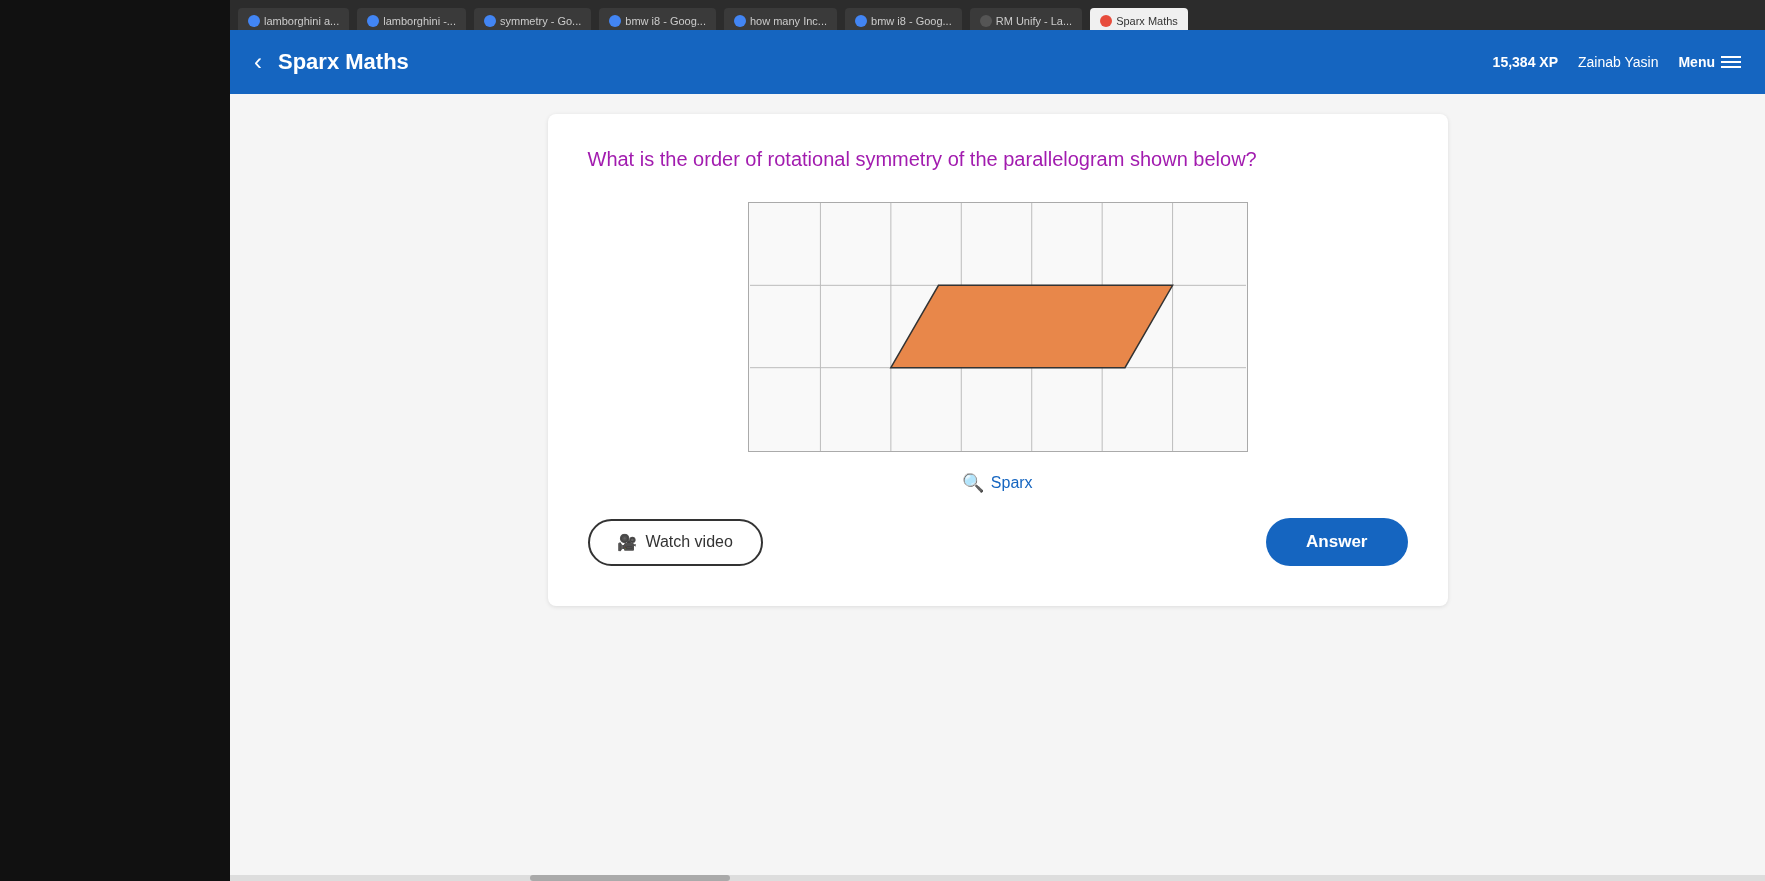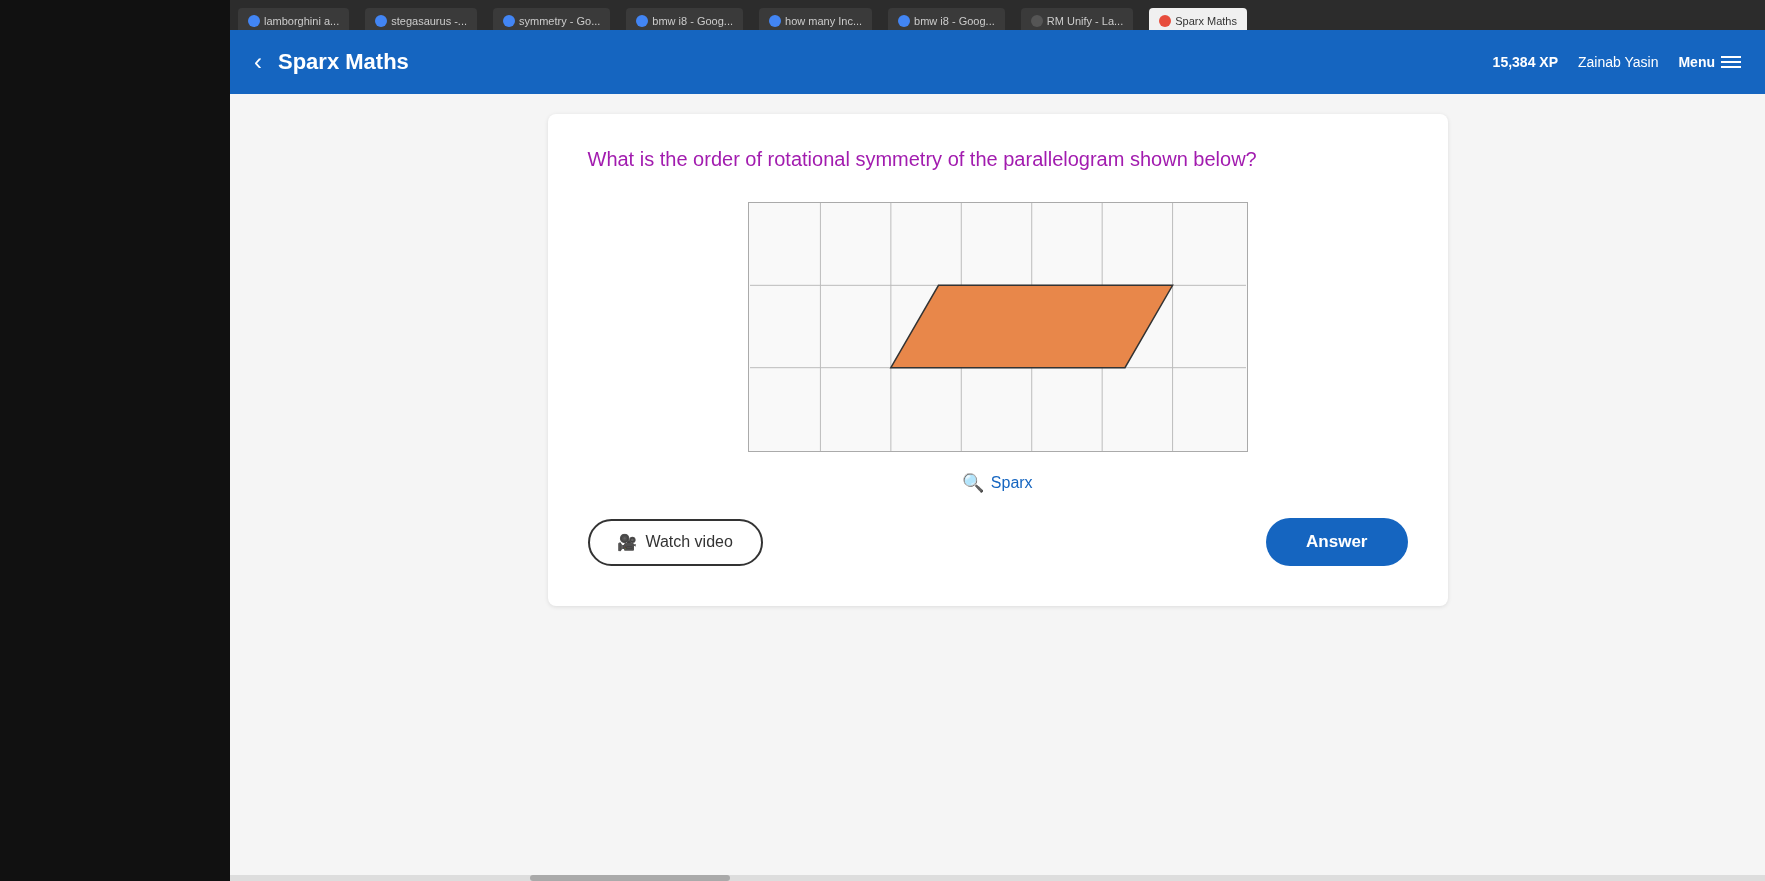--- a/index.html
+++ b/index.html
@@ -17,21 +17,21 @@
     .tab-bar {
       position: absolute;
       top: 0;
       left: 230px;
       right: 0;
       height: 42px;
       background: #2c2c2c;
       display: flex;
       align-items: center;
       padding: 0 8px;
-      gap: 16px;
+      gap: 8px;
     }
     .browser-tab {
       display: flex;
       align-items: center;
       background: #3a3a3a;
       border-radius: 4px 4px 0 0;
       padding: 3px 10px;
       font-size: 11px;
       color: #ccc;
       gap: 4px;
@@ -348,21 +348,21 @@
 
 <div class="left-dark"></div>
 
 <div class="tab-bar">
   <div class="browser-tab">
     <div class="tab-favicon" style="background:#4285f4;"></div>
     <span>lamborghini a...</span>
   </div>
   <div class="browser-tab">
     <div class="tab-favicon" style="background:#4285f4;"></div>
-    <span>stegasaurus -...</span>
+    <span>lamborghini -...</span>
   </div>
   <div class="browser-tab">
     <div class="tab-favicon" style="background:#4285f4;"></div>
     <span>symmetry - Go...</span>
   </div>
   <div class="browser-tab">
     <div class="tab-favicon" style="background:#4285f4;"></div>
     <span>bmw i8 - Goog...</span>
   </div>
   <div class="browser-tab">

